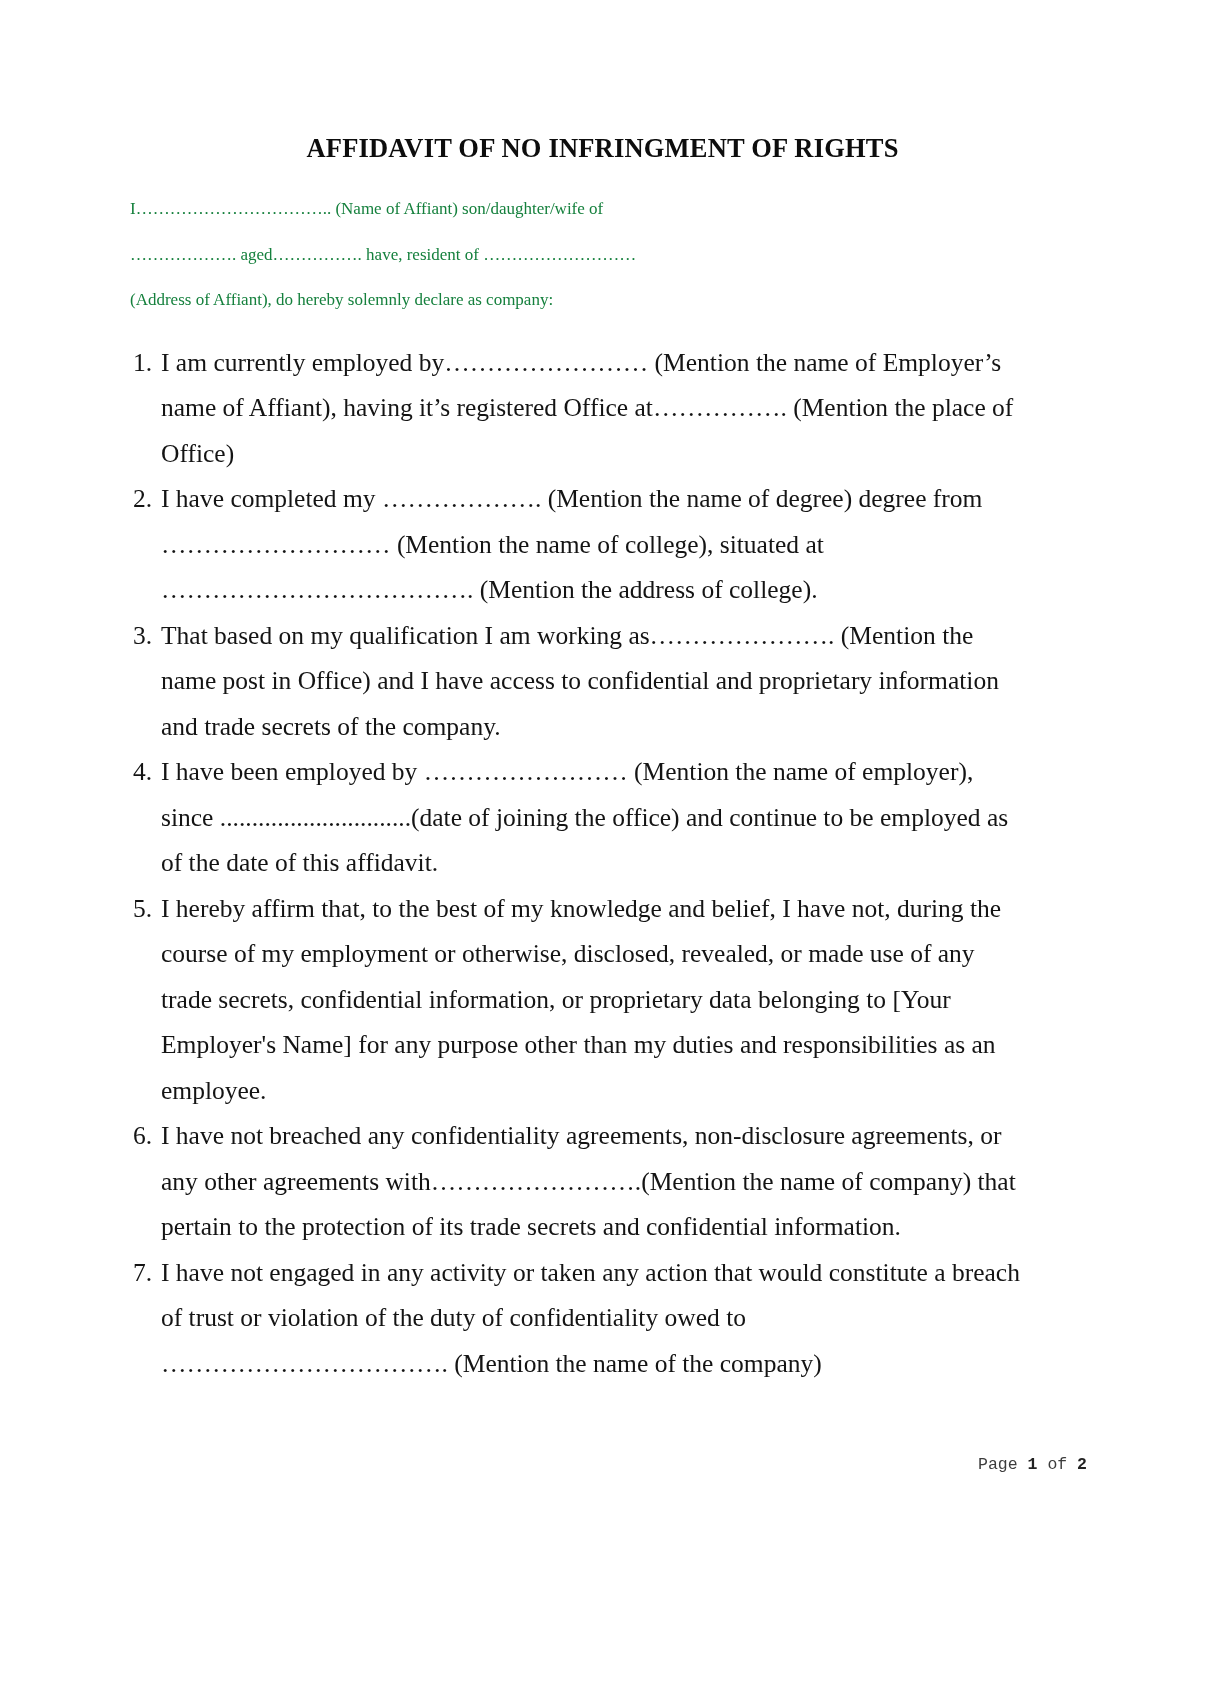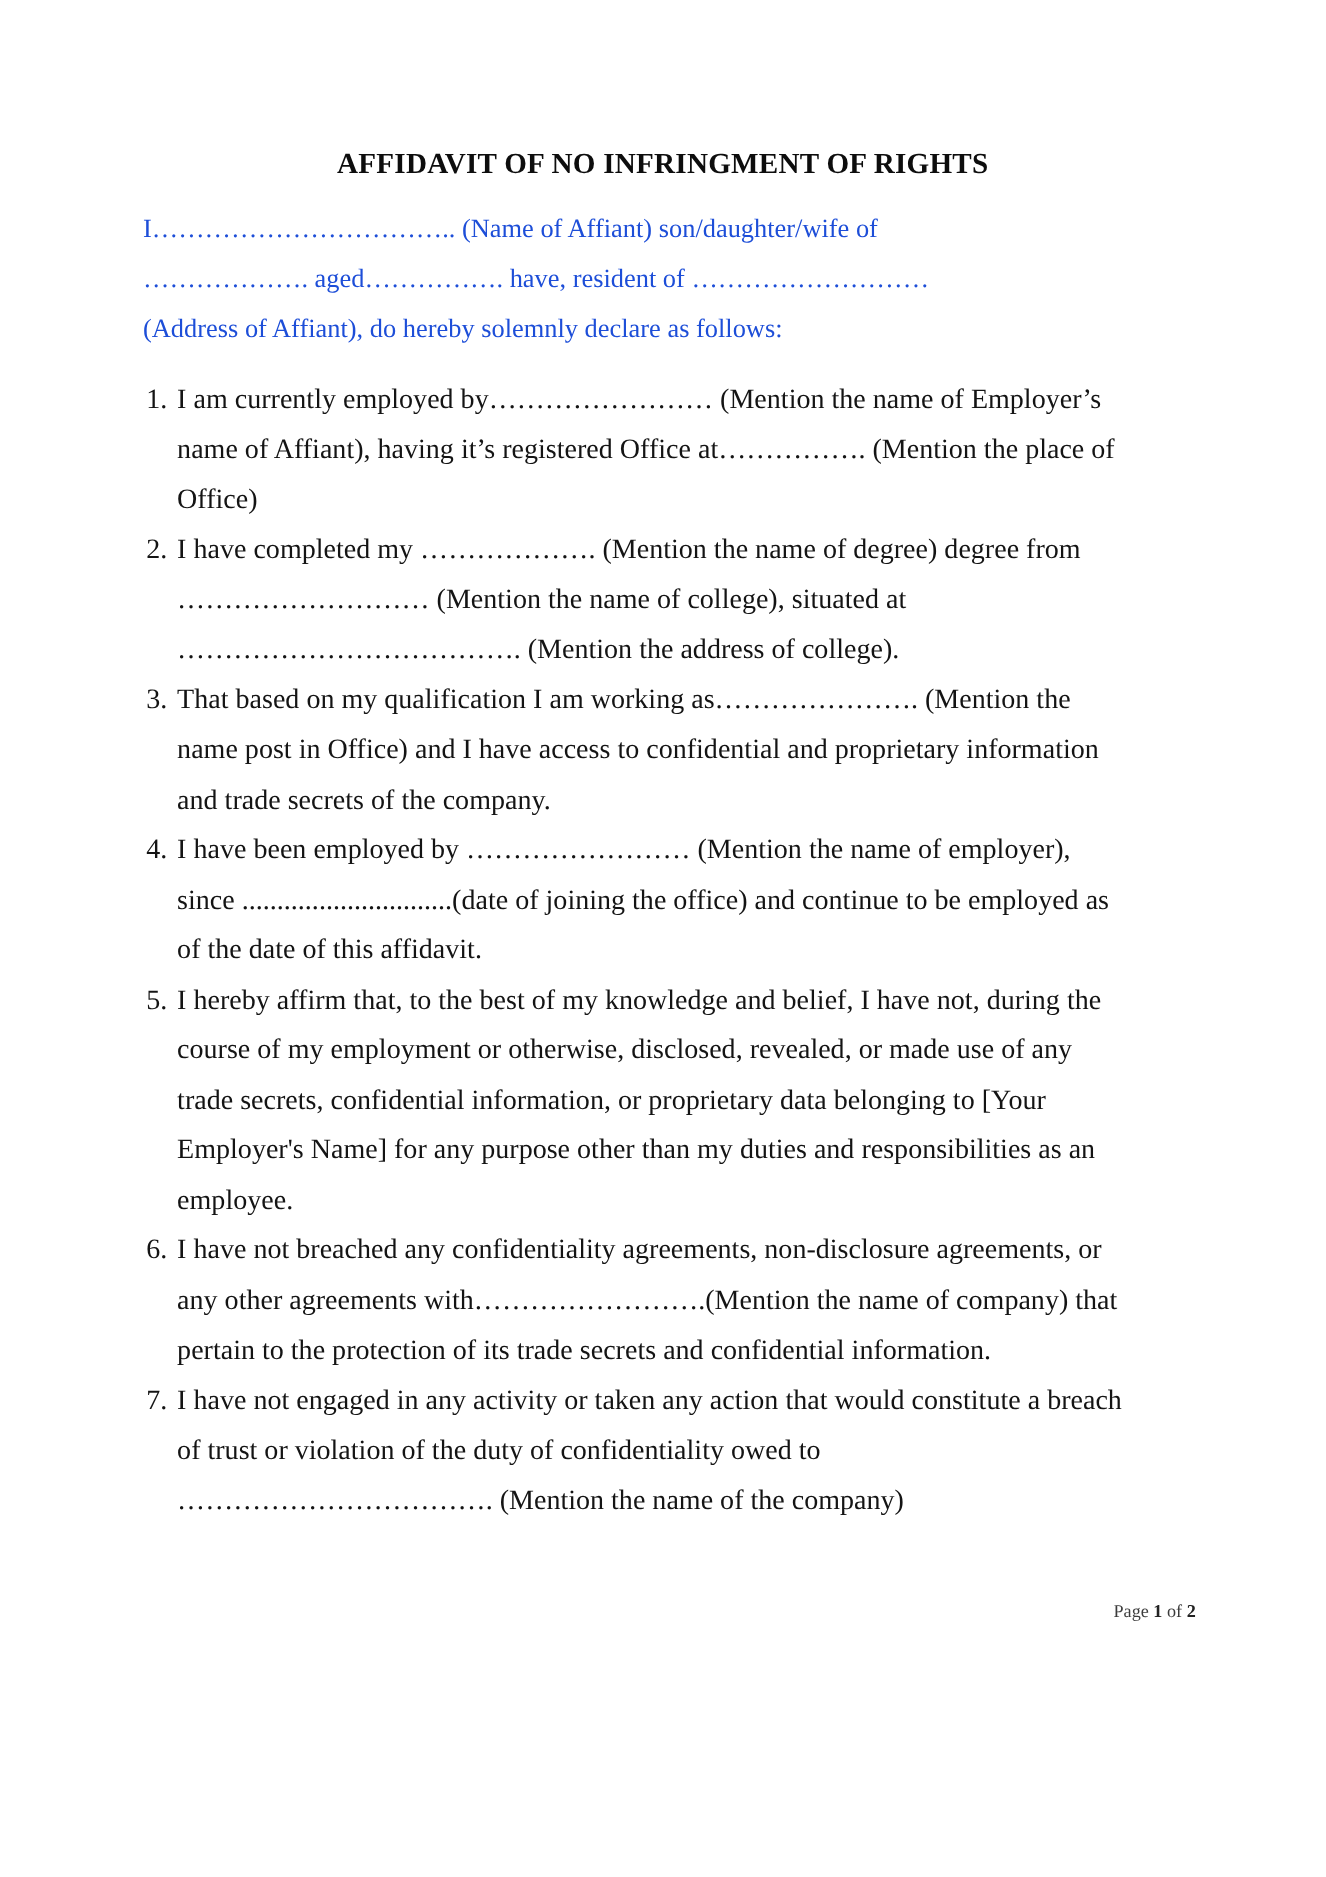--- a/index.html
+++ b/index.html
@@ -32,23 +32,23 @@
   }
 
   .body-block {
     position: absolute;
     top: 186px;
     left: 130px;
     width: 900px;
   }
 
   .para {
-    font-size: 24px;
+    font-size: 17px;
     line-height: 45.5px;
-    color: #1d4ed8;
+    color: #15803d;
     margin: 0;
     white-space: pre-wrap;
   }
 
   .preamble .para { margin: 0; }
 
   .list {
     margin: 0;
     padding: 0;
     list-style: none;
@@ -75,39 +75,39 @@
   }
 
   .footer {
     position: absolute;
     left: 0;
     top: 1455px;
     width: 1205px;
     text-align: right;
     padding-right: 118px;
     box-sizing: border-box;
-    font-family: Liberation Serif, serif;
+    font-family: Liberation Mono, monospace;
     font-size: 16.5px;
     color: #3c3c3c;
   }
   .footer b { font-weight: bold; color: #222; }
 </style>
 </head>
 <body>
 
 <div class="page">
 
   <div class="doc-title">AFFIDAVIT OF NO INFRINGMENT OF RIGHTS</div>
 
   <div class="body-block">
 
     <div class="preamble">
       <p class="para">I…………………………….. (Name of Affiant) son/daughter/wife of</p>
       <p class="para">………………. aged……………. have, resident of ………………………</p>
-      <p class="para">(Address of Affiant), do hereby solemnly declare as follows:</p>
+      <p class="para">(Address of Affiant), do hereby solemnly declare as company:</p>
     </div>
 
     <ol class="list">
 
       <li class="list-item">
         <span class="list-num">1.</span>
         <span class="item-text">I am currently employed by…………………… (Mention the name of Employer’s name of Affiant), having it’s registered Office at……………. (Mention the place of Office)</span>
       </li>
 
       <li class="list-item">

